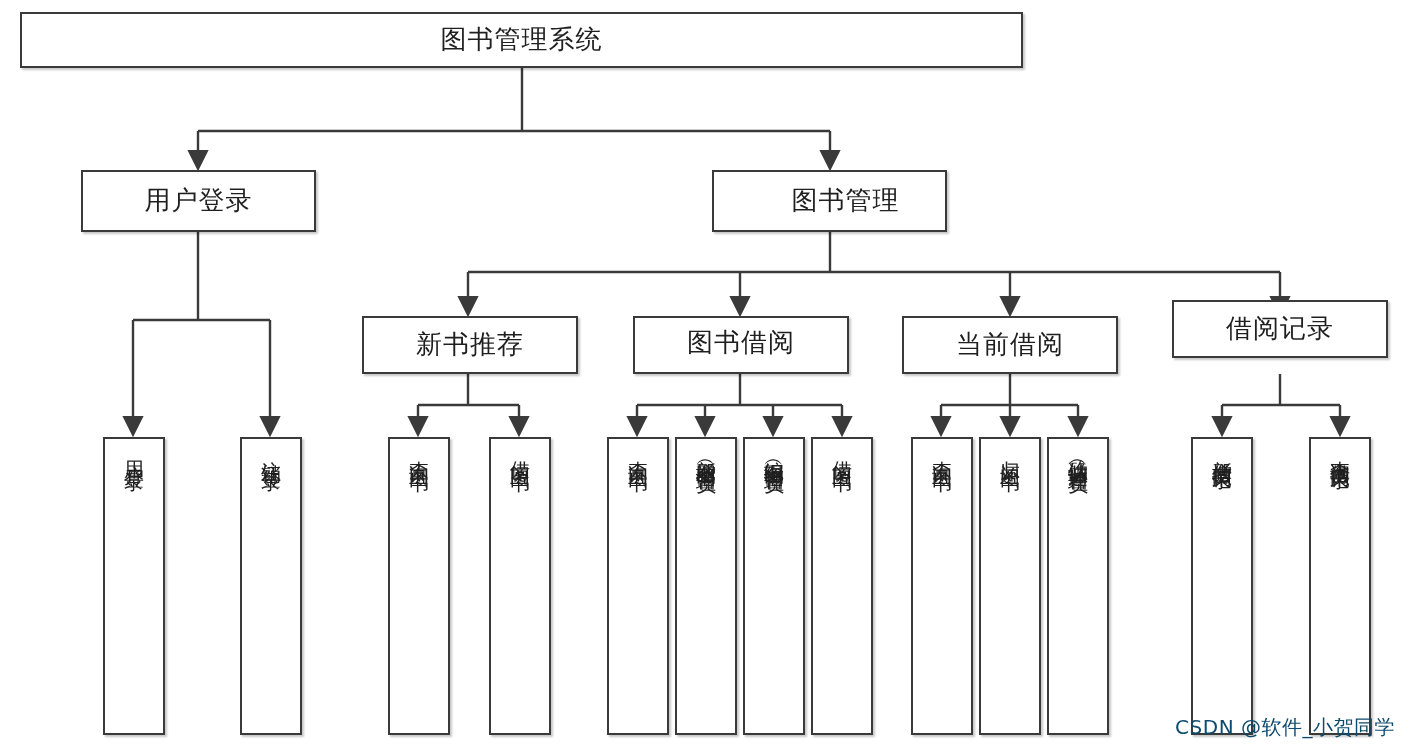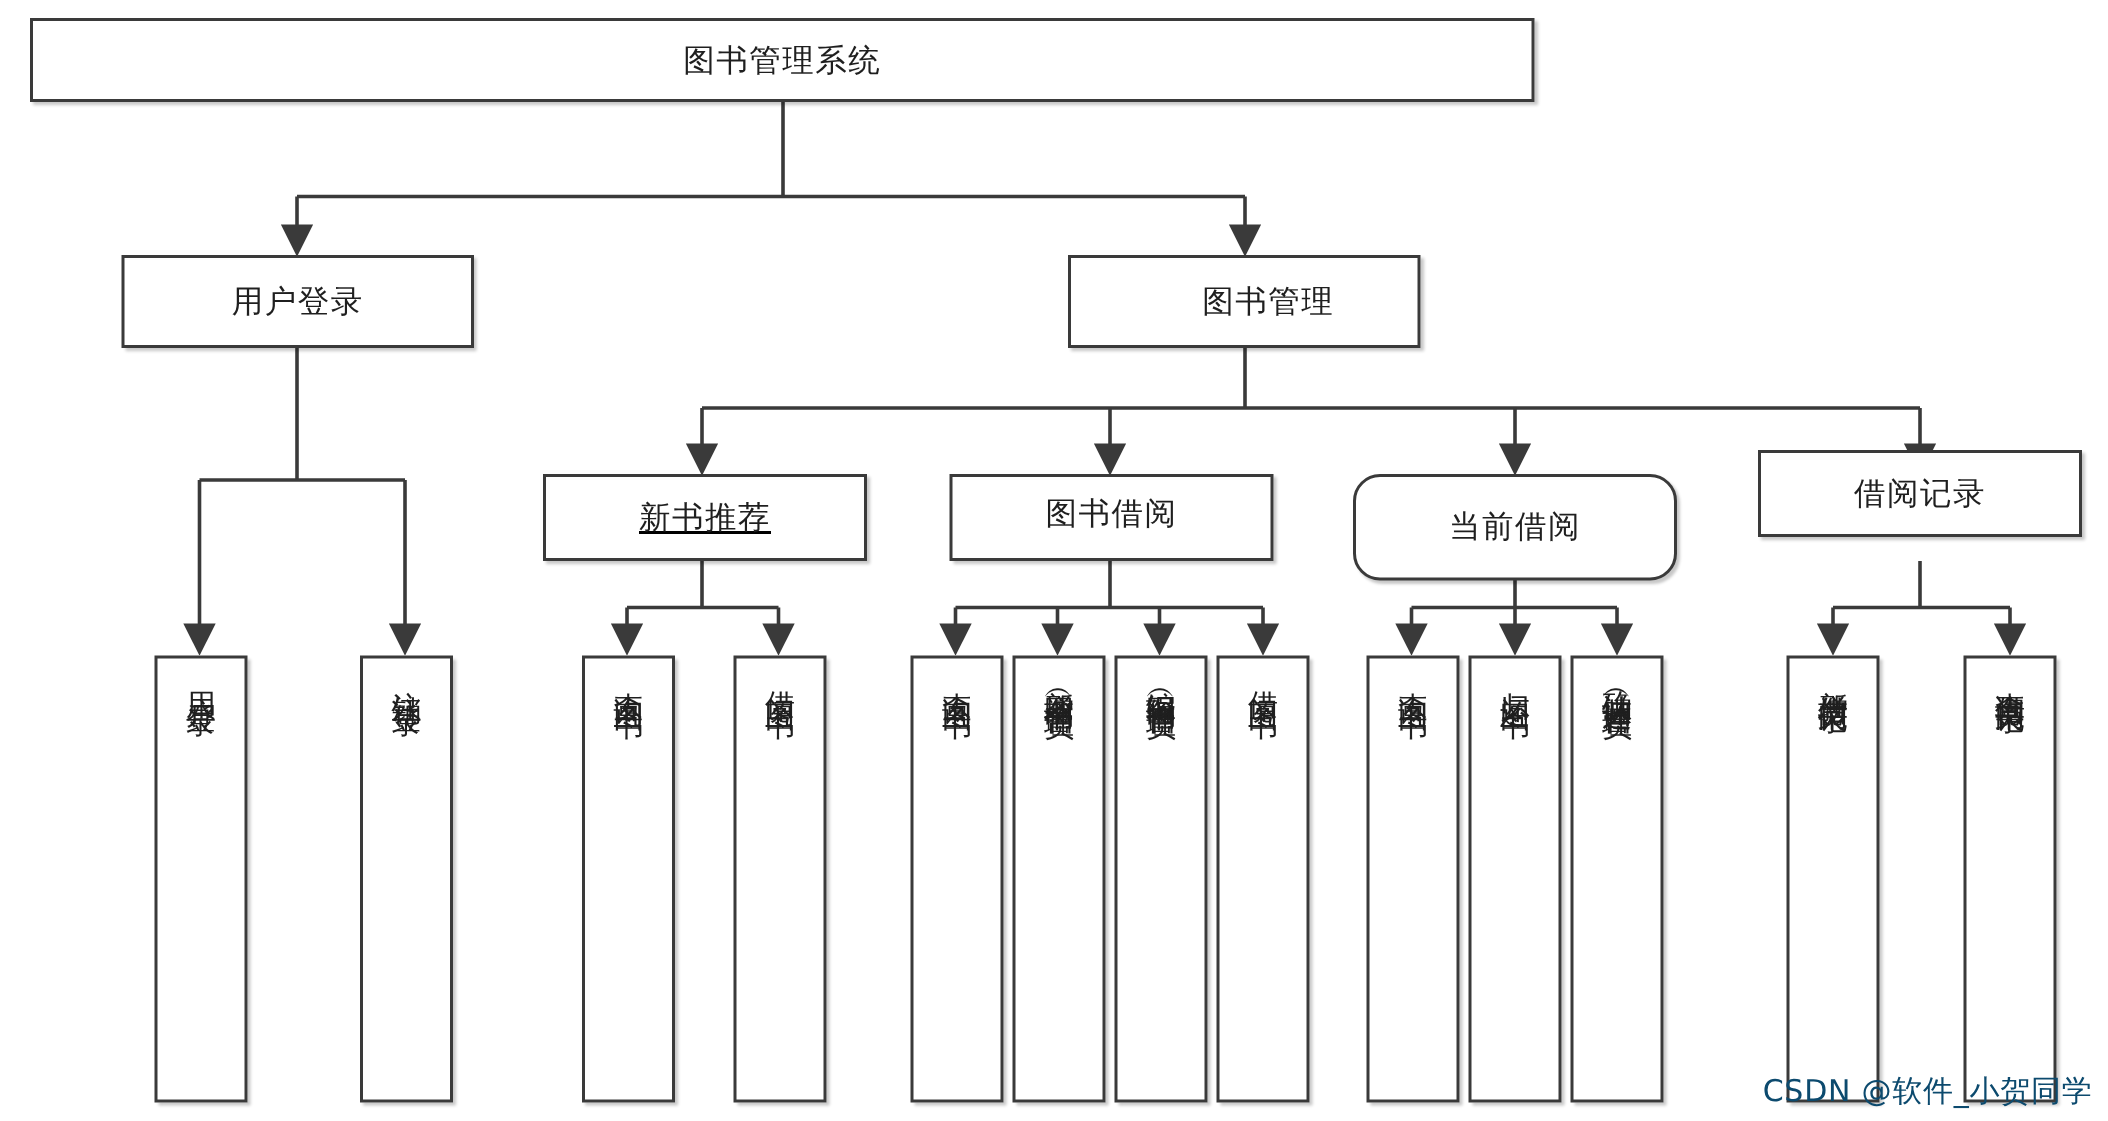--- a/index.html
+++ b/index.html
@@ -20,21 +20,21 @@
     box-sizing: border-box;
     background: #ffffff;
     border: 2px solid #3a3a3a;
     display: flex;
     align-items: center;
     justify-content: center;
     box-shadow: 2px 2px 2px rgba(0,0,0,0.22);
   }
   .node-label {
     color: #1f1f1f;
-    font-size: 21px;
+    font-size: 26px;
     line-height: 1.05;
     letter-spacing: 1px;
     white-space: nowrap;
   }
   .node.leaf {
     align-items: flex-start;
     justify-content: center;
     padding-top: 6px;
   }
   .node.leaf .node-label {
@@ -124,27 +124,27 @@
     <span class="node-label">图书管理系统</span>
   </div>
 
   <div class="node" style="left:81px; top:170px; width:235px; height:62px;">
     <span class="node-label">用户登录</span>
   </div>
   <div class="node" style="left:712px; top:170px; width:235px; height:62px;padding-left:32px;">
     <span class="node-label">图书管理</span>
   </div>
 
-  <div class="node" style="left:362px; top:316px; width:216px; height:58px;text-decoration:underline;">
+  <div class="node" style="left:362px; top:316px; width:216px; height:58px;">
     <span class="node-label">新书推荐</span>
   </div>
   <div class="node" style="left:633px; top:316px; width:216px; height:58px;font-family:Liberation Mono, monospace;">
     <span class="node-label">图书借阅</span>
   </div>
-  <div class="node" style="left:902px; top:316px; width:216px; height:71px;border-radius:18px;">
+  <div class="node" style="left:902px; top:316px; width:216px; height:58px;">
     <span class="node-label">当前借阅</span>
   </div>
   <div class="node" style="left:1172px; top:300px; width:216px; height:58px;">
     <span class="node-label">借阅记录</span>
   </div>
 
   <div class="node leaf" style="left:103px; top:437px; width:62px; height:298px;">
     <span class="node-label">用户登录</span>
   </div>
   <div class="node leaf" style="left:240px; top:437px; width:62px; height:298px;">

